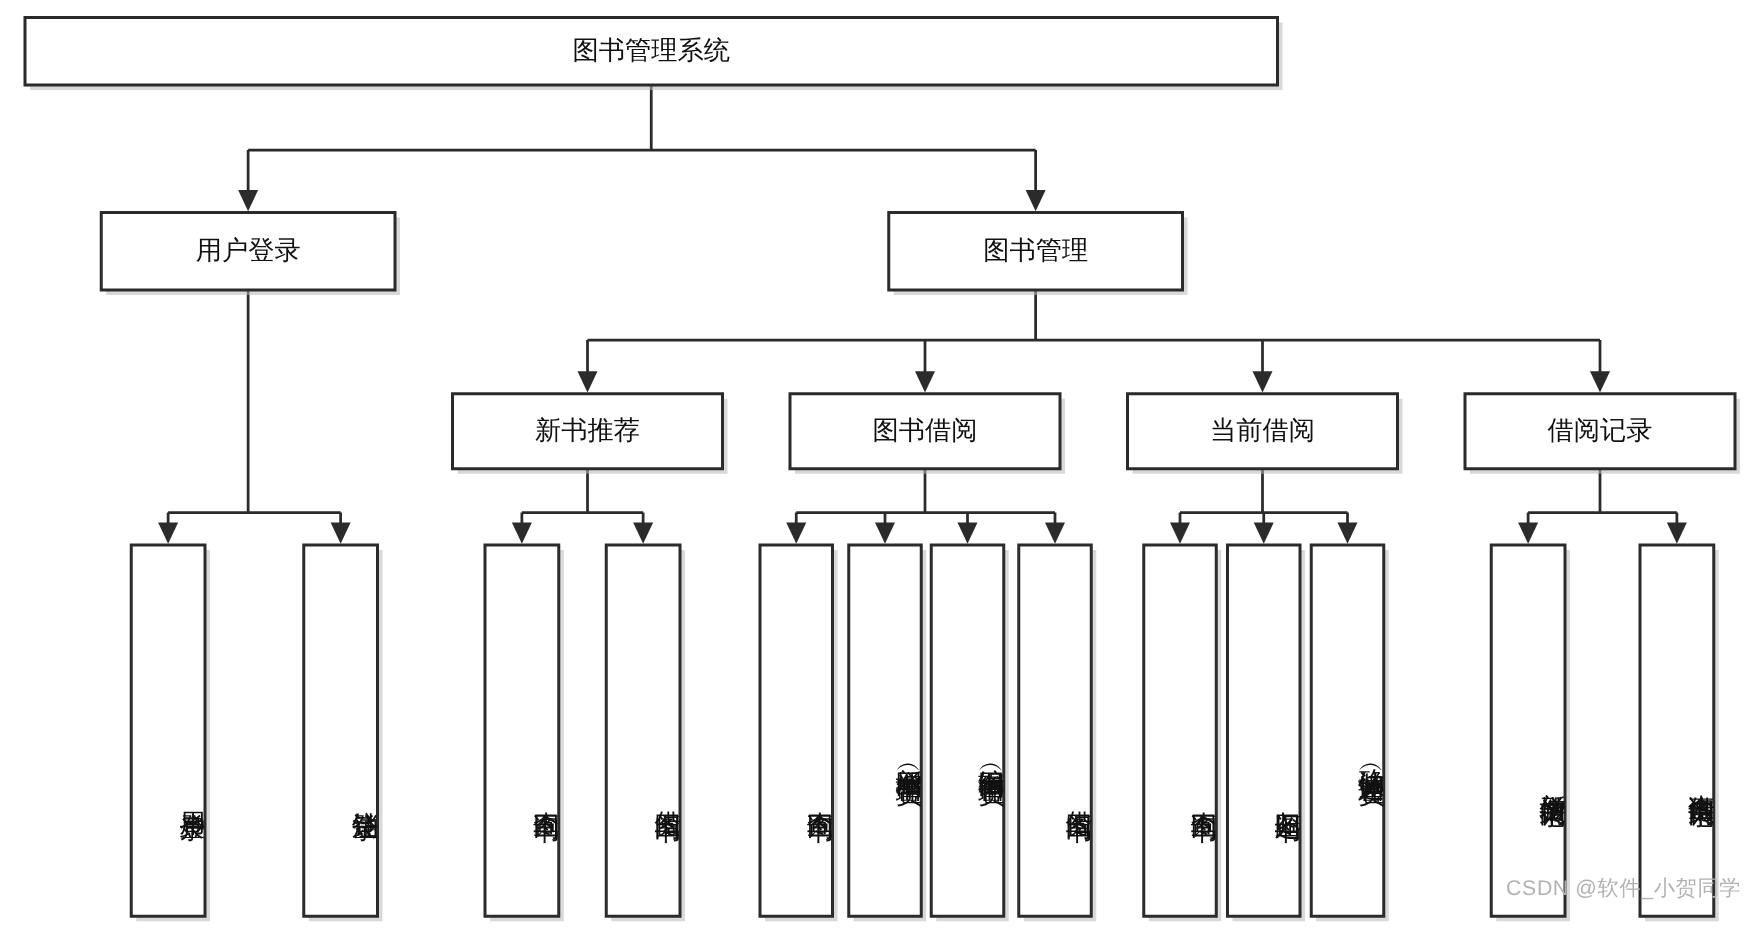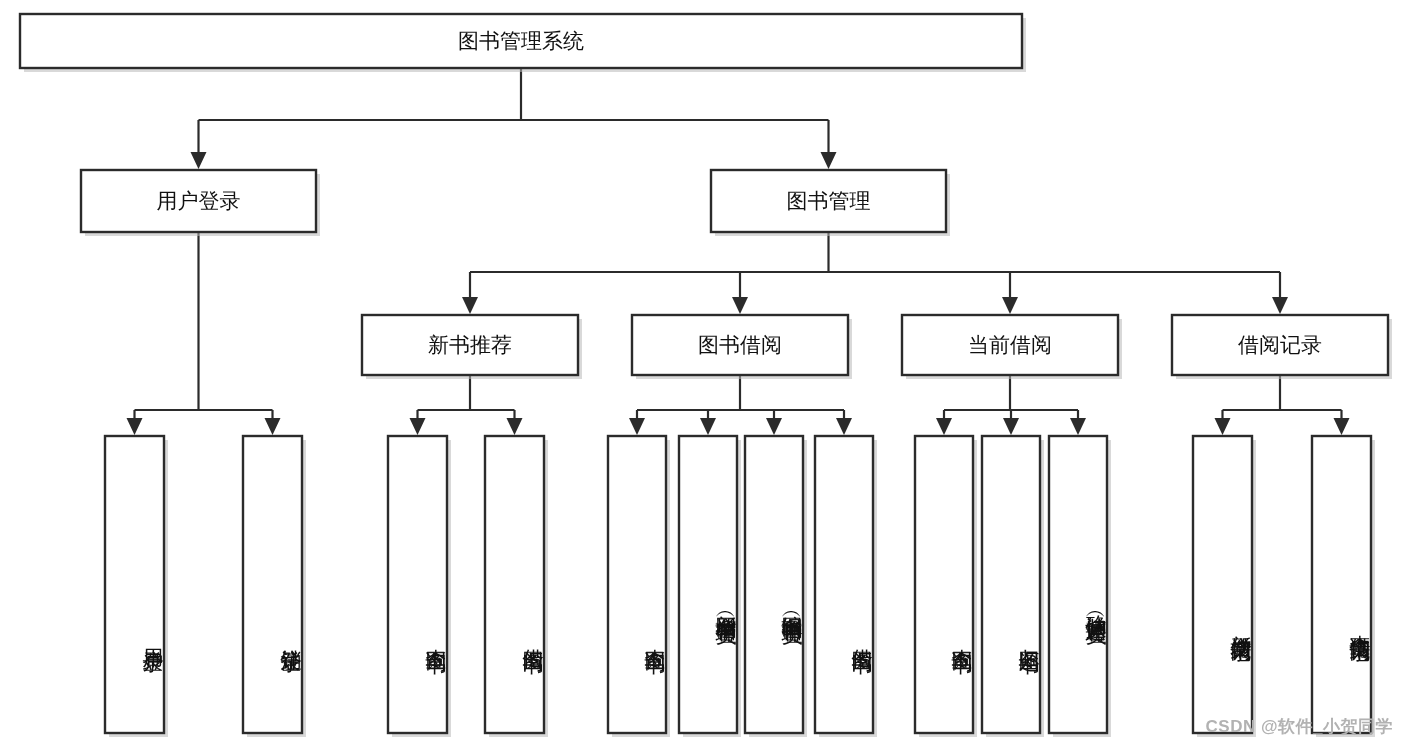--- a/index.html
+++ b/index.html
@@ -67,27 +67,26 @@
     white-space: nowrap;
     letter-spacing: 1.5px;
     display: flex;
     align-items: flex-start;
     justify-content: center;
     pointer-events: none;
   }
   .watermark {
     position: absolute;
     right: 12px;
-    bottom: 6px;
+    bottom: 22px;
     font-family: "Liberation Sans", "DejaVu Sans", sans-serif;
     font-size: 17px;
     color: #b2b2b2;
     letter-spacing: 0.5px;
     user-select: none;
-    font-weight: bold;
   }
 </style>
 </head>
 <body>
 
 <div id="diagram-root">
 
   <svg class="flow" viewBox="0 0 1405 747">
     <g id="edges-layer">
         <path d="M 521 68 L 521 120" class="edge"></path>

